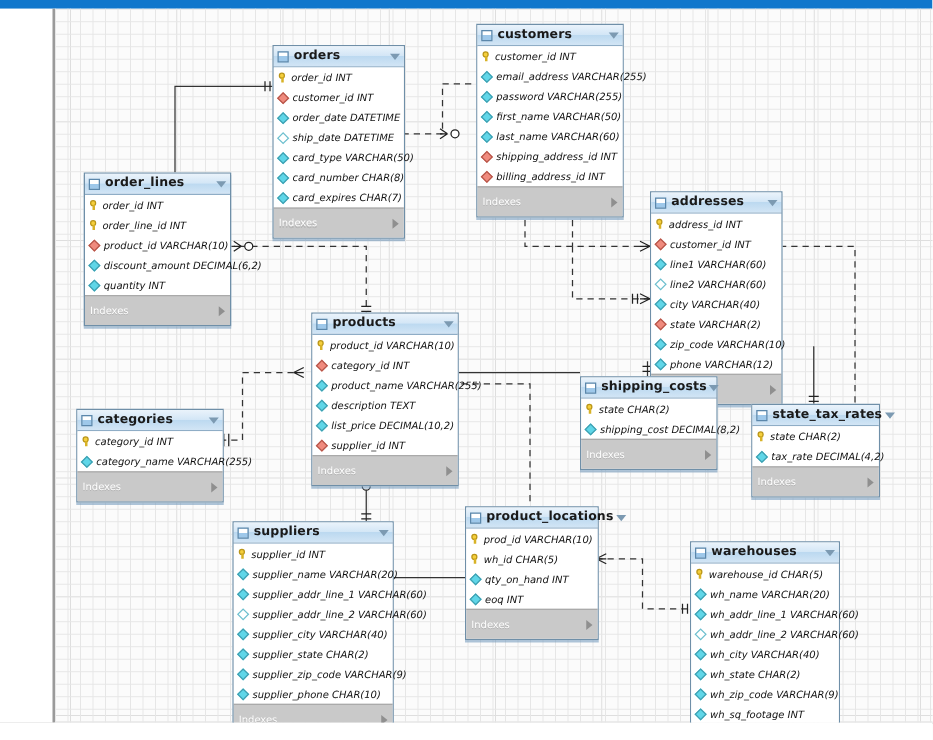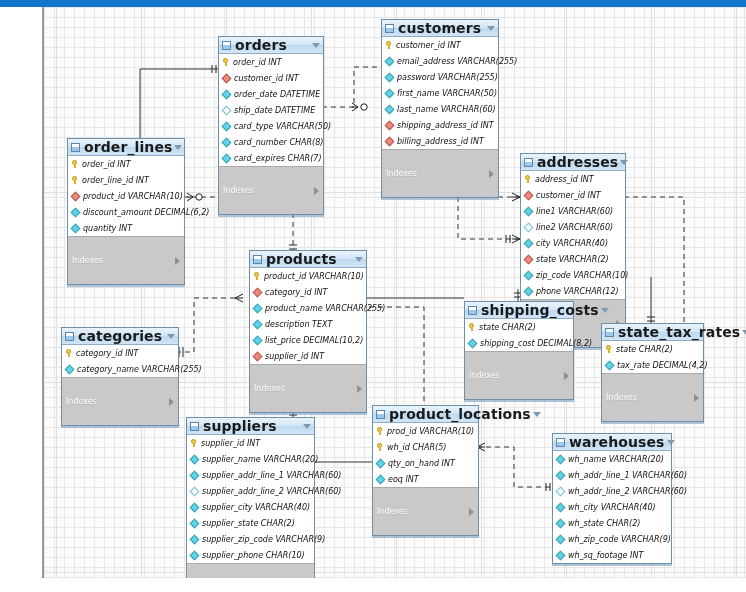--- a/index.html
+++ b/index.html
@@ -41,36 +41,36 @@
        box-shadow:0 2px 0 0 rgba(110,150,185,.55);z-index:5;}
   .tbl .hdr{
     height:16px;line-height:16px;
     background:linear-gradient(to bottom,#eaf3fb 0%,#d3e6f6 48%,#bcd9f0 50%,#d2e5f5 100%);
     border-bottom:1px solid #8fadc6;
     display:flex;align-items:center;padding:0 3px 0 3px;
   }
   .tbl .ticon{width:9px;height:9px;flex:0 0 9px;margin-right:4px;
       background:linear-gradient(to bottom,#ffffff 0 45%,#9ec8ea 45% 100%);
       border:1px solid #5b87ab;box-sizing:border-box;}
-  .tbl .tname{flex:1;font-size:14px;font-weight:bold;color:#1a1a1a;white-space:nowrap;
+  .tbl .tname{flex:1;font-size:10px;font-weight:bold;color:#1a1a1a;white-space:nowrap;
               letter-spacing:.1px;}
   .tbl .caret{width:0;height:0;border-left:4px solid transparent;border-right:4px solid transparent;
               border-top:5px solid #7c9ab2;margin-left:2px;}
   .fields{padding:0;margin:0;list-style:none;background:#fff;}
   .fld{display:flex;align-items:center;height:16px;padding:0 2px 0 4px;font-size:8px;color:#111;white-space:nowrap;font-style:italic;}
   .bul{width:7px;height:7px;flex:0 0 7px;margin-right:4px;transform:rotate(45deg);box-sizing:border-box;}
   .b-pk{transform:none;width:6px;height:8px;flex:0 0 6px;position:relative;}
   .b-pk:before{content:"";position:absolute;left:0;top:0;width:5px;height:5px;border-radius:50%;
       background:#f5cf3d;border:1px solid #b99518;box-sizing:border-box;}
   .b-pk:after{content:"";position:absolute;left:2px;top:4px;width:2px;height:4px;background:#d8b227;}
   .b-fk{background:#f08a7d;border:1px solid #b5564a;}
   .b-nn{background:#5fd6e8;border:1px solid #3f9fb0;}
   .b-nu{background:#ffffff;border:1px solid #6fc0cf;}
   .idx{height:15px;line-height:15px;background:#c9c9c9;border-top:1px solid #aaa;
-       display:flex;align-items:center;padding:16px 4px;font-size:8px;color:#ffffff;
+       display:flex;align-items:center;padding:4px 4px;font-size:8px;color:#ffffff;
        text-shadow:0 1px 0 rgba(0,0,0,.12);}
   .idx .lbl{flex:1;}
   .idx .arw{width:0;height:0;border-top:4px solid transparent;border-bottom:4px solid transparent;
             border-left:5px solid #8f8f8f;}
 </style>
 </head>
 <body>
 
 <div id="app">
 
@@ -512,20 +512,24 @@
           </div>
         </div>
         <div class="tbl" style="left: 508px; top: 426px; width: 118px;">
           <div class="hdr">
             <span class="ticon"></span>
             <span class="tname">warehouses</span>
             <span class="caret"></span>
           </div>
           <ul class="fields">
             <li class="fld">
+              <span class="bul b-pk"></span>
+              <span>warehouse_id CHAR(5)</span>
+            </li>
+            <li class="fld">
               <span class="bul b-nn"></span>
               <span>wh_name VARCHAR(20)</span>
             </li>
             <li class="fld">
               <span class="bul b-nn"></span>
               <span>wh_addr_line_1 VARCHAR(60)</span>
             </li>
             <li class="fld">
               <span class="bul b-nu"></span>
               <span>wh_addr_line_2 VARCHAR(60)</span>

